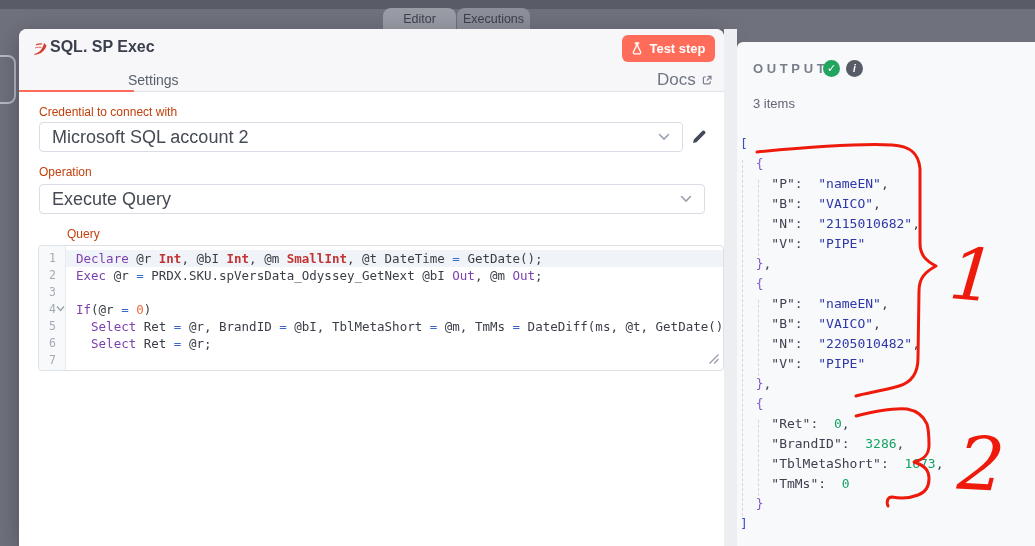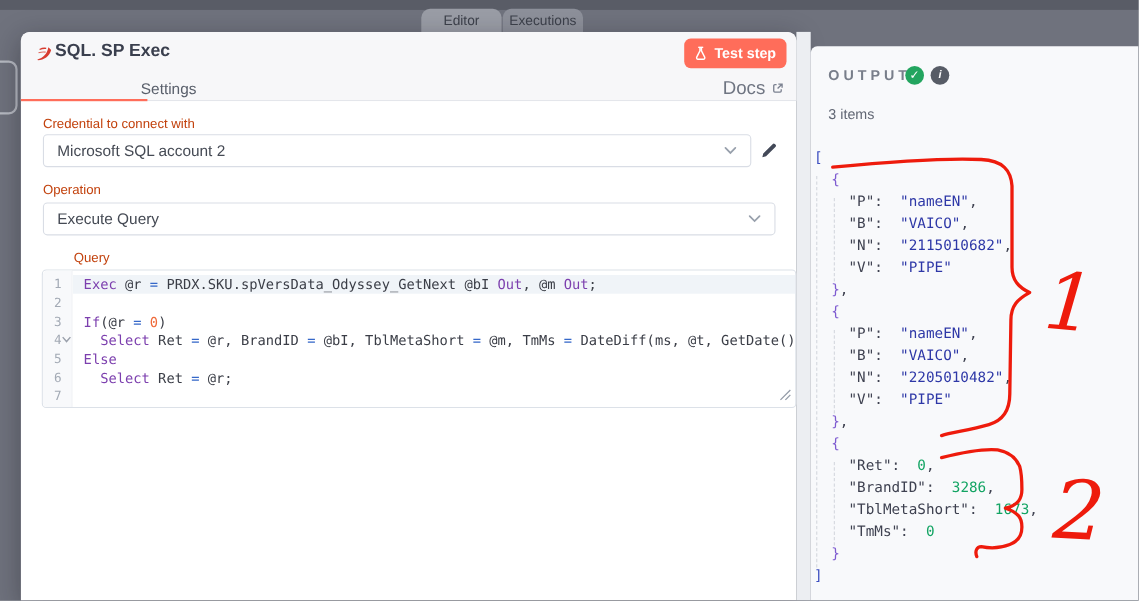--- a/index.html
+++ b/index.html
@@ -28,21 +28,21 @@
   .tab-params{left:5px;top:38px;width:110px;height:25px;border:none;background:none;color:#ff6d5a;
     font-size:14px;font-weight:600;font-family:inherit;cursor:pointer;}
   .tab-underline{left:0px;top:61px;width:115px;height:2px;background:#ff6d5a;}
   .tab-settings{left:103px;top:38px;width:60px;height:25px;border:none;background:none;color:#595f6b;
     font-size:14px;font-family:inherit;cursor:pointer;}
   .docs-link{left:638px;top:41px;color:#6f7582;font-size:17px;display:flex;align-items:center;gap:5px;
     text-decoration:none;cursor:pointer;}
 
   .field-label{font-size:12px;color:#c2410c;}
   .select-box{height:30px;background:#fff;border:1px solid #d9dde5;border-radius:4px;color:#454a54;
-    font-size:14px;display:flex;align-items:center;padding:0 12px;cursor:pointer;}
+    font-size:18px;display:flex;align-items:center;padding:0 12px;cursor:pointer;}
   .select-box .chev{margin-left:auto;}
   .pencil-btn{left:669px;top:98px;width:22px;height:22px;border:none;background:none;cursor:pointer;padding:0;}
 
   
   .editor{left:19px;top:216px;width:686px;height:126px;border:1px solid #dce1e8;border-radius:4px;
     background:#fff;font-family:"DejaVu Sans Mono","Liberation Mono",monospace;font-size:12.5px;}
   .gutter{left:0;top:0;width:27px;height:124px;background:#f8f9fb;border-right:1px solid #e8eaee;
     border-radius:4px 0 0 4px;padding-top:4px;}
   .gutter .code-line{text-align:right;padding-right:9px;color:#a3aab5;font-size:11.5px;}
   .code-area{left:27px;top:0;width:657px;height:124px;padding-top:4px;overflow:hidden;}
@@ -146,25 +146,25 @@
         <div class="code-line"><span class="tok-g">3</span></div>
         <div class="code-line"><span class="tok-g">4</span></div>
         <div class="code-line"><span class="tok-g">5</span></div>
         <div class="code-line"><span class="tok-g">6</span></div>
         <div class="code-line"><span class="tok-g">7</span></div>
       </div>
     <svg class="abs fold-caret" viewBox="0 0 9 7">
       <polyline points="1,1.5 4.5,5.5 8,1.5" stroke="#9aa0ab" stroke-width="1.3" fill="none"></polyline>
     </svg>
     <div class="abs code-area">
+        <div class="code-line"><span class="tok-k">Declare</span><span class="tok-p"> @r </span><span class="tok-t">Int</span><span class="tok-p">, @bI </span><span class="tok-t">Int</span><span class="tok-p">, @m </span><span class="tok-t">SmallInt</span><span class="tok-p">, @t DateTime </span><span class="tok-o">=</span><span class="tok-p"> GetDate();</span></div>
         <div class="code-line"><span class="tok-k">Exec</span><span class="tok-p"> @r </span><span class="tok-o">=</span><span class="tok-p"> PRDX.SKU.spVersData_Odyssey_GetNext @bI </span><span class="tok-k">Out</span><span class="tok-p">, @m </span><span class="tok-k">Out</span><span class="tok-p">;</span></div>
         <div class="code-line">&nbsp;</div>
         <div class="code-line"><span class="tok-k">If</span><span class="tok-p">(@r </span><span class="tok-o">=</span><span class="tok-p"> </span><span class="tok-n">0</span><span class="tok-p">)</span></div>
         <div class="code-line"><span class="tok-p">  </span><span class="tok-k">Select</span><span class="tok-p"> Ret </span><span class="tok-o">=</span><span class="tok-p"> @r, BrandID </span><span class="tok-o">=</span><span class="tok-p"> @bI, TblMetaShort </span><span class="tok-o">=</span><span class="tok-p"> @m, TmMs </span><span class="tok-o">=</span><span class="tok-p"> DateDiff(ms, @t, GetDate())</span></div>
-        <div class="code-line"><span class="tok-k">Else</span></div>
         <div class="code-line"><span class="tok-p">  </span><span class="tok-k">Select</span><span class="tok-p"> Ret </span><span class="tok-o">=</span><span class="tok-p"> @r;</span></div>
       </div>
     <svg class="abs resize-handle" viewBox="0 0 12 12">
       <path d="M10.5,1.5 L1.5,10.5 M10.5,6 L6,10.5" stroke="#959ca8" stroke-width="1.2" fill="none"></path>
     </svg>
   </div>
 </div>
 
 <div class="abs ndv-divider"></div>
 <div class="abs output-panel">

